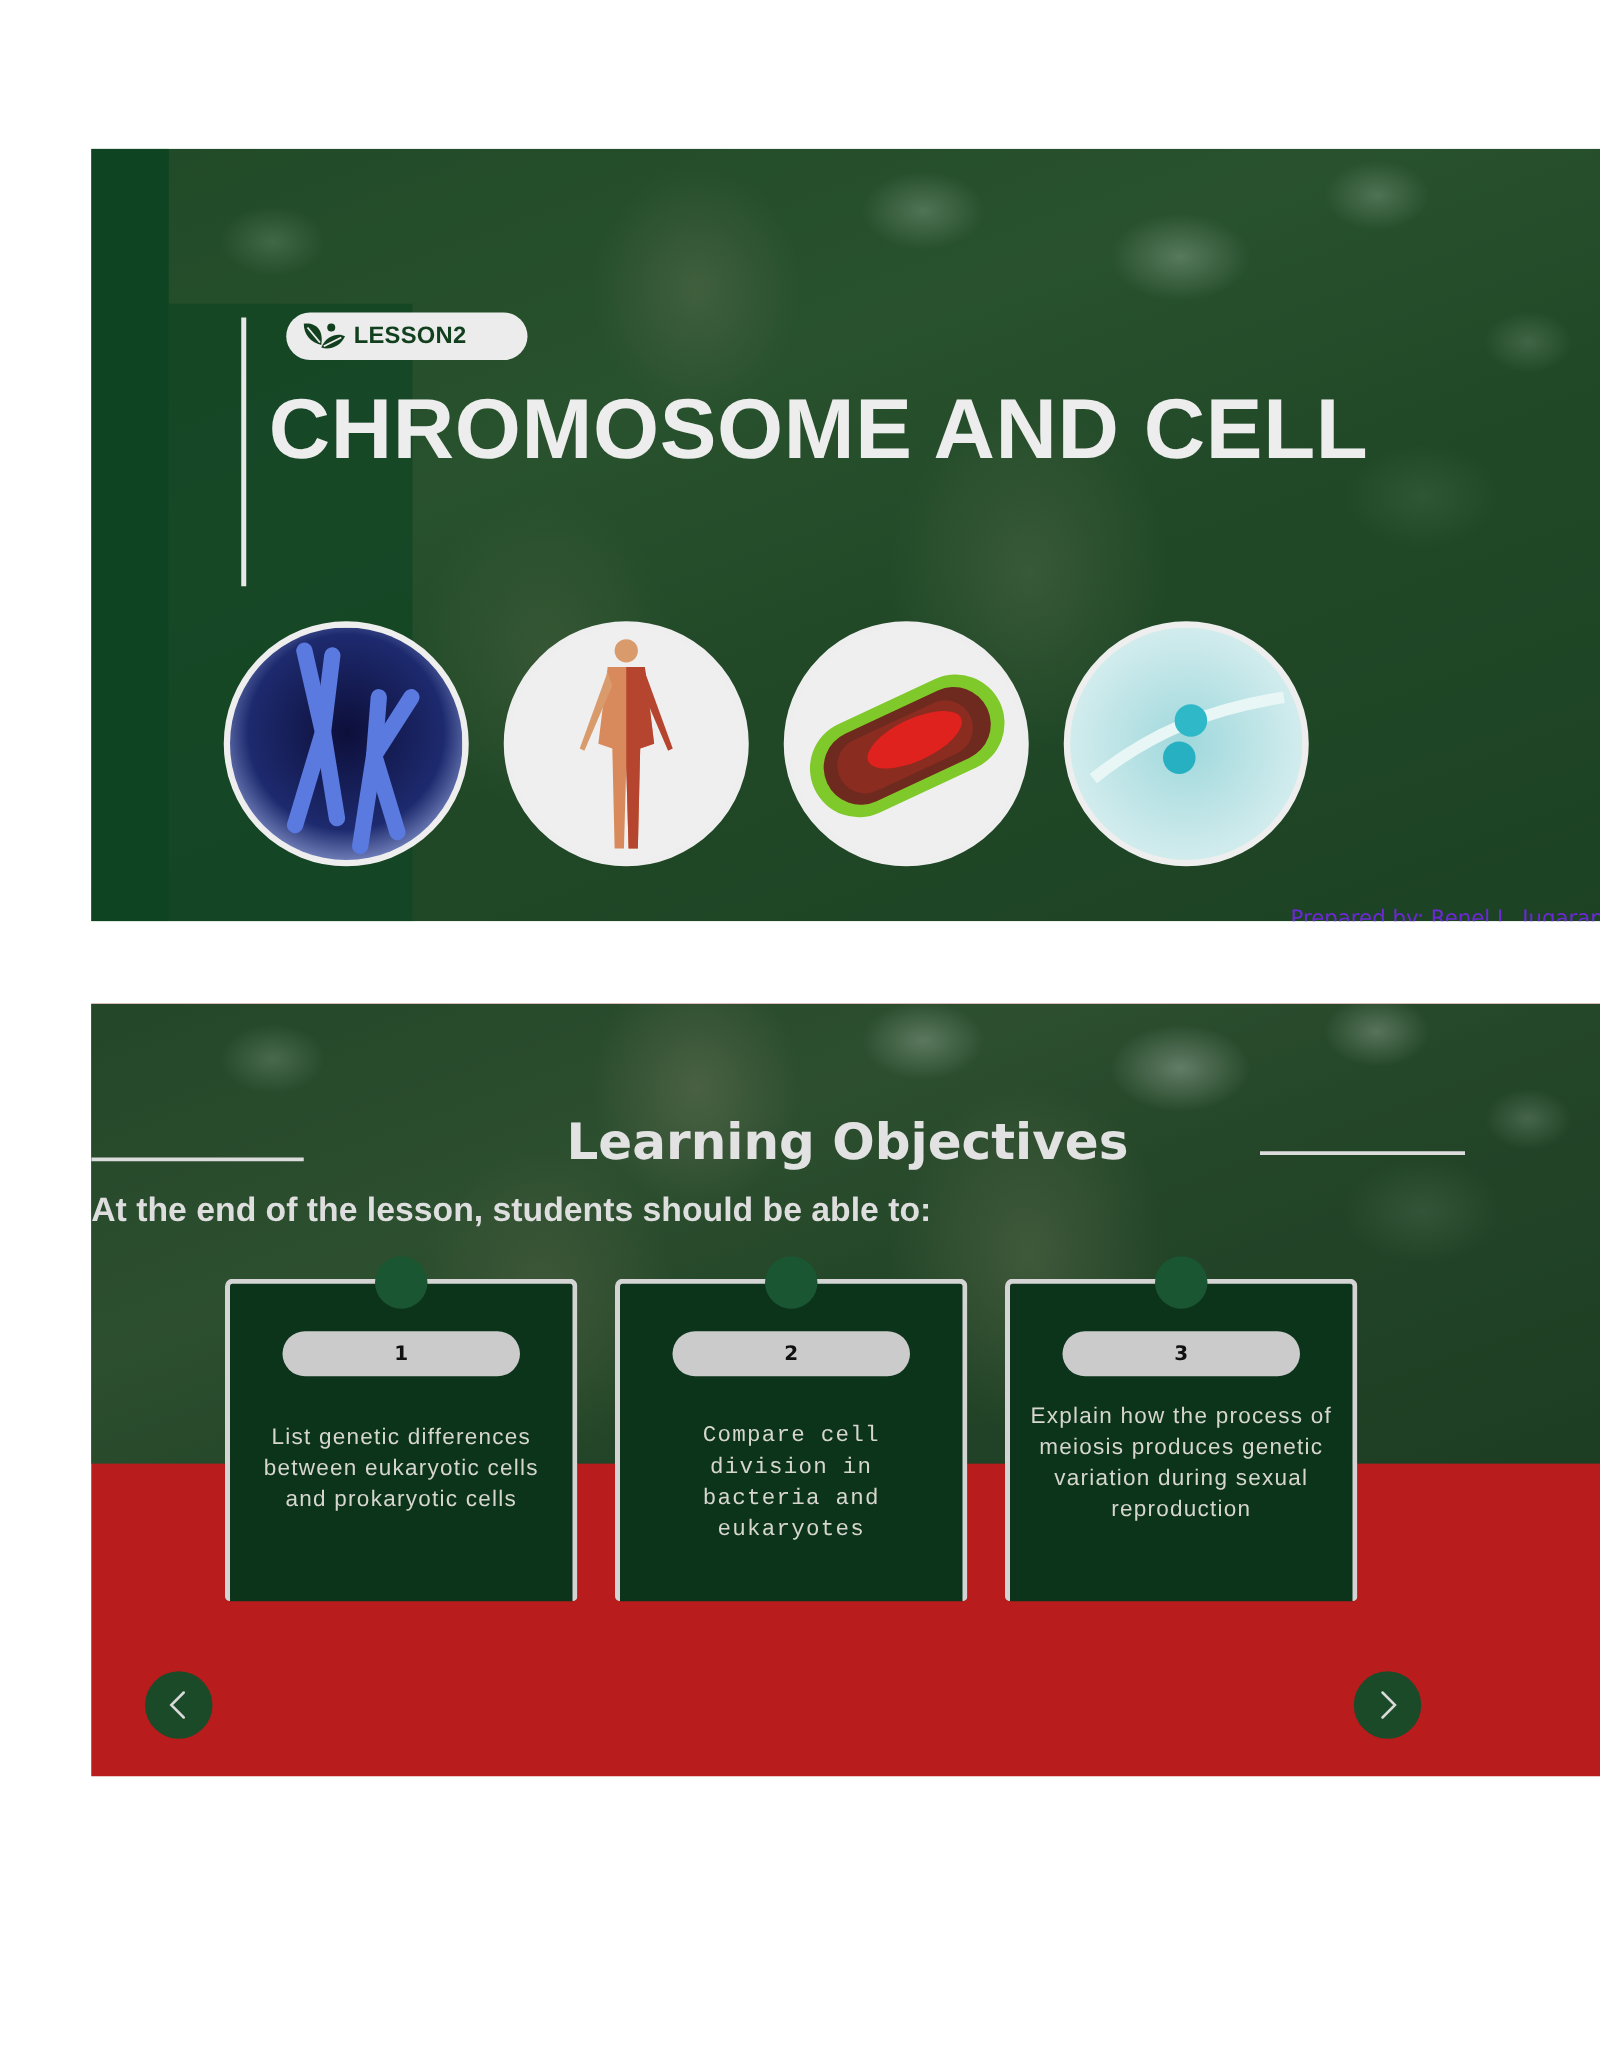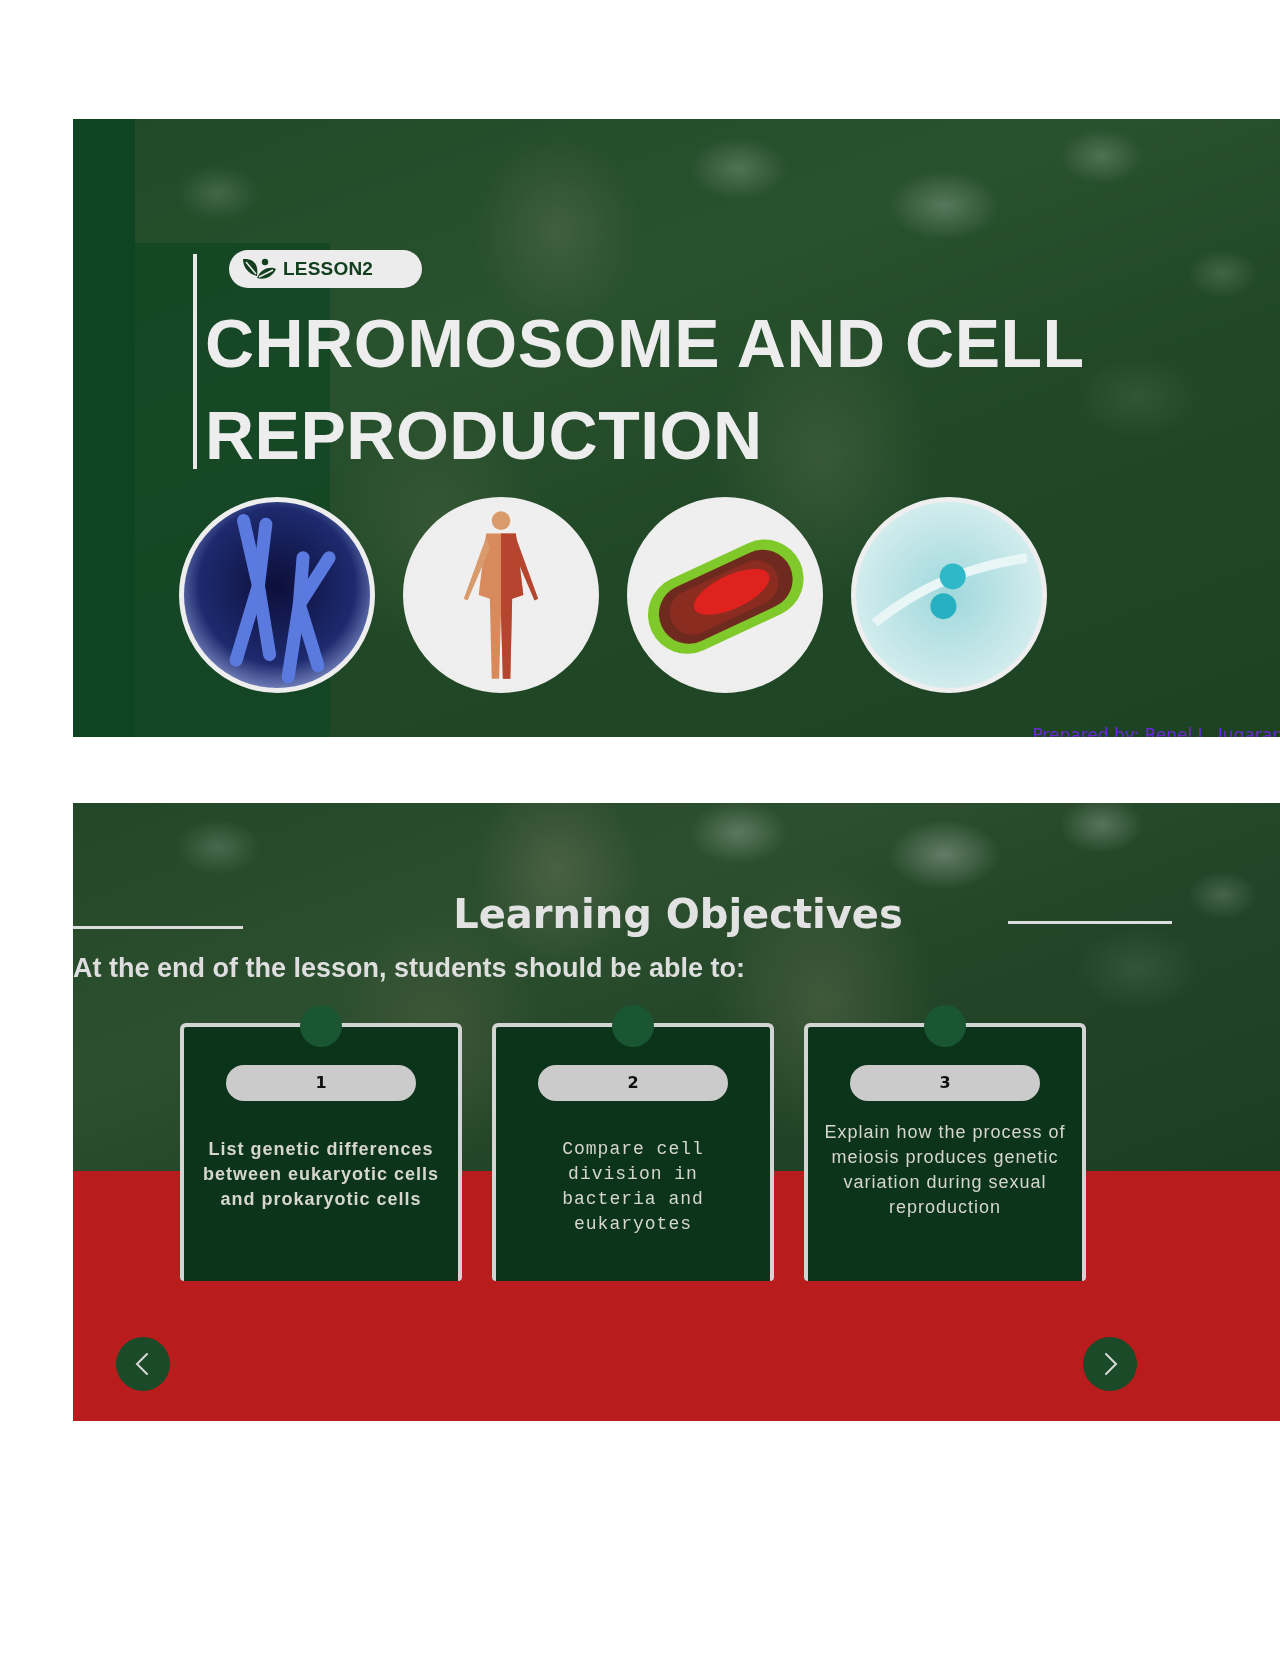--- a/index.html
+++ b/index.html
@@ -32,21 +32,21 @@
   .left-block { position: absolute; left: 62px; top: 124px; width: 195px; height: 494px; background: rgba(15,68,35,0.7); }
   .vert-line { position: absolute; left: 120px; top: 135px; width: 4px; height: 215px; background: #e8e8e8; }
   .lesson-pill {
     position: absolute; left: 156px; top: 131px; width: 193px; height: 38px;
     background: #ececec; border-radius: 19px;
     display: flex; align-items: center; padding-left: 12px; gap: 6px;
   }
   .lesson-pill .leaf { width: 36px; height: 26px; }
   .lesson-pill span { font-family: "Liberation Sans", sans-serif; font-weight: bold; font-size: 19px; color: #12401f; letter-spacing: 0.2px; }
   .main-title {
-    position: absolute; left: 132px; top: 178px; width: 940px;
+    position: absolute; left: 142px; top: 178px; width: 940px;
     font-family: "Liberation Sans", sans-serif; font-weight: bold; font-size: 68px; line-height: 92px;
     color: #ededed; letter-spacing: 0.5px;
   }
   .circle {
     position: absolute; top: 378px; width: 196px; height: 196px; border-radius: 50%;
     border: 5px solid #eeeeee; overflow: hidden; background: #efefef;
   }
   .circle svg { width: 100%; height: 100%; display: block; }
   .prepared {
     position: absolute; left: 0; right: 0; top: 606px; text-align: right;
@@ -102,21 +102,20 @@
       <path d="M5 6 L 15 18" stroke="#ececec" stroke-width="1.5"></path>
       <circle cx="24" cy="6" r="3.2" fill="#12401f"></circle>
       <path d="M16 22 C 20 12, 30 10, 35 13 C 31 22, 22 24, 16 22 Z" fill="#12401f"></path>
       <path d="M18 21 L 32 14" stroke="#ececec" stroke-width="1.5"></path>
     </svg>
     <span>LESSON2</span>
   </div>
 
   <h1 class="main-title">
     <div>CHROMOSOME AND CELL</div>
-    <div>REPRODUCTION</div>
   </h1>
 
   <div class="circle" style="left:106px;">
     <svg viewBox="0 0 100 100" preserveAspectRatio="none">
       <defs>
         <radialGradient id="g1" cx="50%" cy="45%" r="60%">
           <stop offset="0%" stop-color="#0d0f3a"></stop>
           <stop offset="70%" stop-color="#1d2a6e"></stop>
           <stop offset="100%" stop-color="#8a9ad0"></stop>
         </radialGradient>
@@ -177,21 +176,21 @@
 
   <div class="hline" style="left:0; top:123px; width:170px;"></div>
   <div class="hline" style="left:935px; top:118px; width:164px;"></div>
 
   <h2 class="lo-title">Learning Objectives</h2>
   <p class="lo-sub">At the end of the lesson, students should be able to:</p>
 
   <div class="card" style="left:107px;">
     <div class="card-dot"></div>
     <div class="card-num">1</div>
-    <div class="card-text" style="top:110px;font-weight:bold;">List genetic differences between eukaryotic cells and prokaryotic cells</div>
+    <div class="card-text" style="top:110px;">List genetic differences between eukaryotic cells and prokaryotic cells</div>
   </div>
 
   <div class="card" style="left:419px;">
     <div class="card-dot"></div>
     <div class="card-num">2</div>
     <div class="card-text" style="top:110px; left:28px; right:28px;font-family:Liberation Mono, monospace;">Compare cell division in bacteria and eukaryotes</div>
   </div>
 
   <div class="card" style="left:731px;">
     <div class="card-dot"></div>

